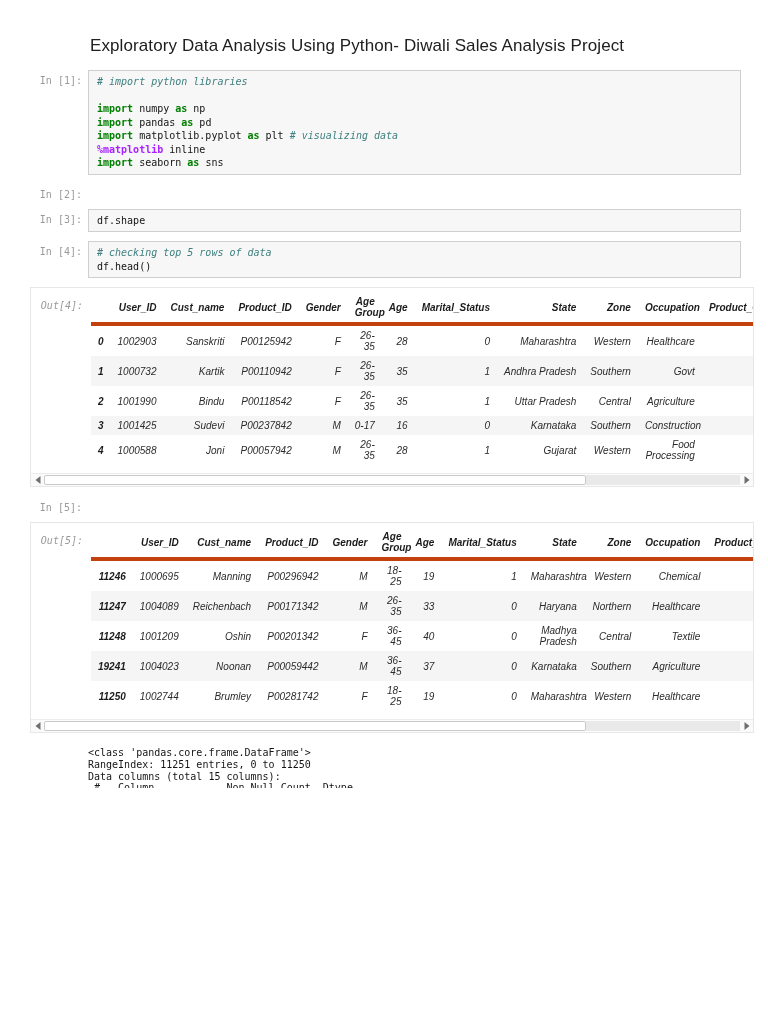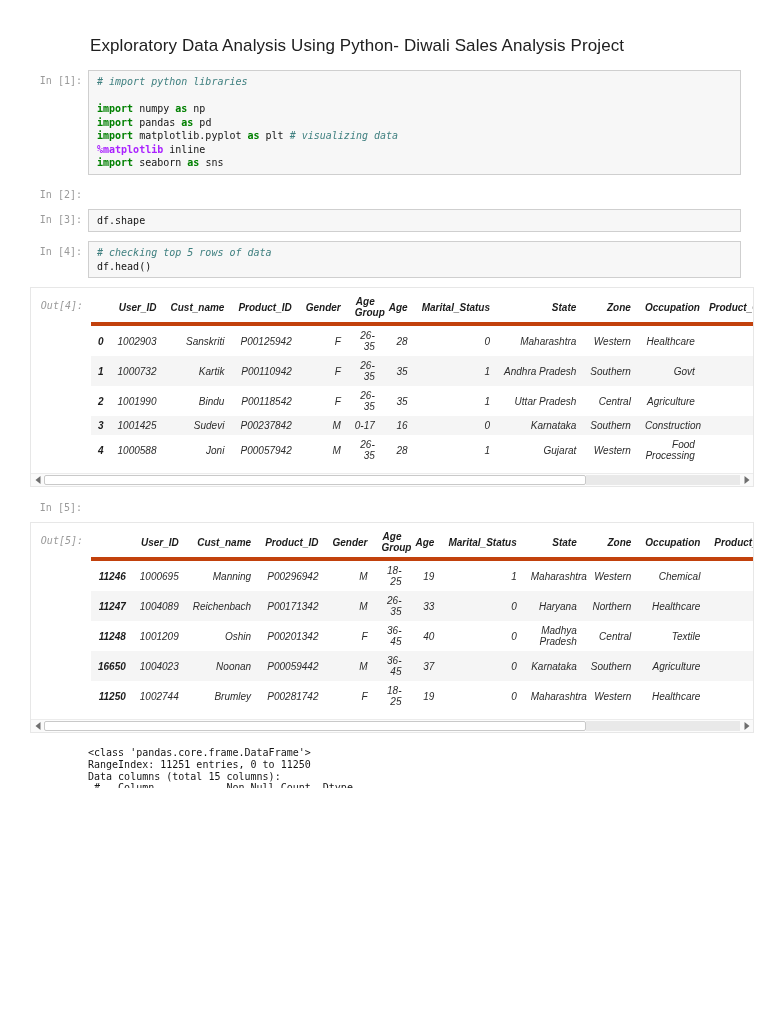--- a/index.html
+++ b/index.html
@@ -270,21 +270,21 @@
                   <td>F</td>
                   <td style="max-width: 34px; white-space: normal;">36-45</td>
                   <td>40</td>
                   <td>0</td>
                   <td style="max-width: 60px; white-space: normal;">Madhya Pradesh</td>
                   <td>Central</td>
                   <td>Textile</td>
                   <td>Office</td>
                 </tr>
                 <tr class="odd">
-                  <th>16650</th>
+                  <th>19241</th>
                   <td>1004023</td>
                   <td>Noonan</td>
                   <td>P00059442</td>
                   <td>M</td>
                   <td style="max-width: 34px; white-space: normal;">36-45</td>
                   <td>37</td>
                   <td>0</td>
                   <td style="max-width: 60px; white-space: normal;">Karnataka</td>
                   <td>Southern</td>
                   <td>Agriculture</td>

